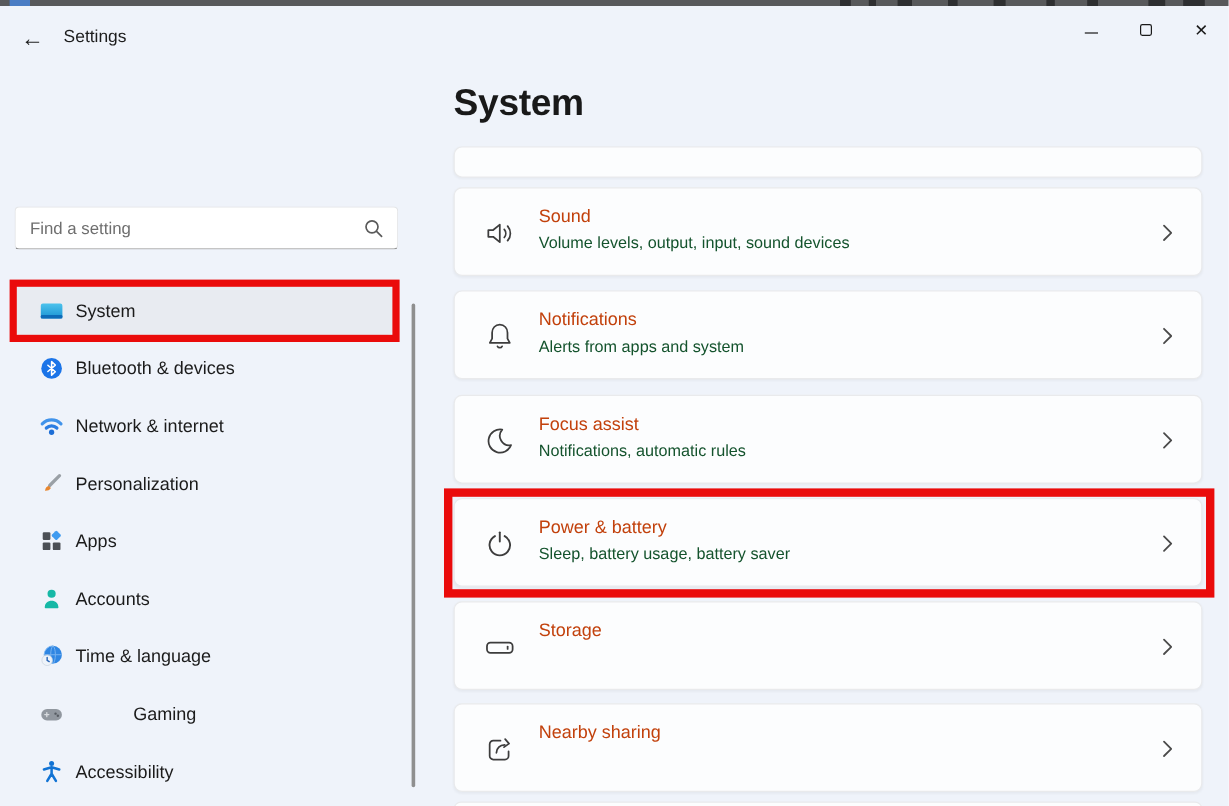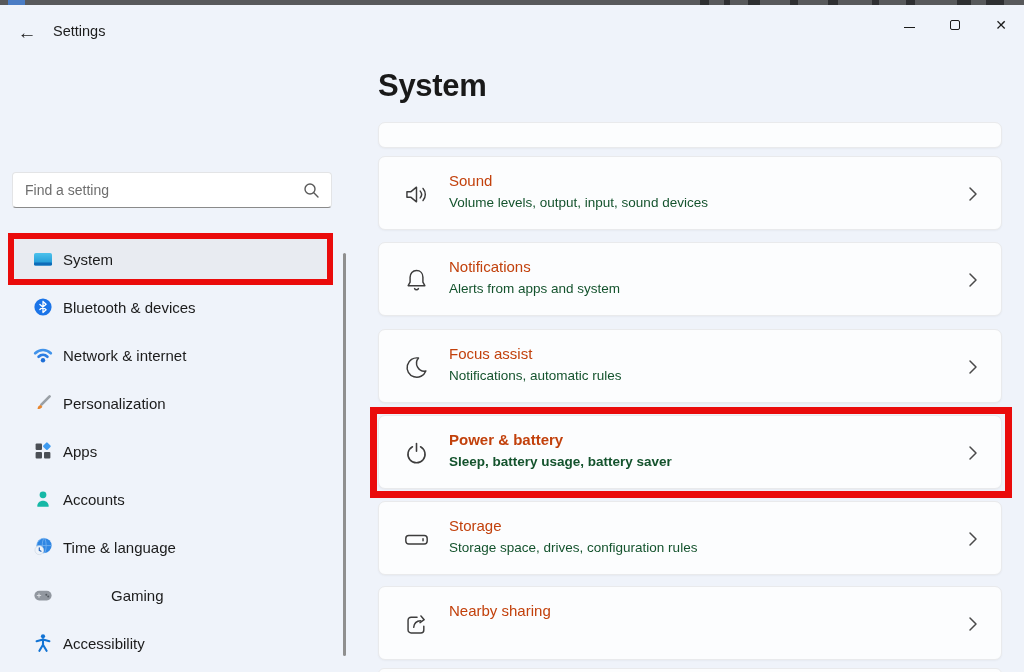--- a/index.html
+++ b/index.html
@@ -243,42 +243,41 @@
           <svg viewBox="0 0 24 24">
             <path d="M13.8 3.6 a8.6 8.6 0 1 0 6.5 11.5 a7 7 0 0 1 -6.5 -11.5 z" fill="none" stroke="currentColor" stroke-width="1.3" stroke-linejoin="round"></path>
           </svg>
         </span>
         <div class="card-title">Focus assist</div>
         <div class="card-sub">Notifications, automatic rules</div>
         <span class="card-chevron"><svg viewBox="0 0 12 20">
             <path d="M3 4 L9 10 L3 16" fill="none" stroke="currentColor" stroke-width="1.5" stroke-linecap="round" stroke-linejoin="round"></path>
           </svg></span>
       </div>
-      <div class="card" style="top: 415px; font-weight: bold;">
+      <div class="card" style="top: 415px;">
         <span class="card-icon">
           <svg viewBox="0 0 24 24">
             <path d="M8.4 6 a7.6 7.6 0 1 0 7.2 0" fill="none" stroke="currentColor" stroke-width="1.4" stroke-linecap="round"></path>
             <path d="M12 3.2 V10" stroke="currentColor" stroke-width="1.4" stroke-linecap="round"></path>
           </svg>
         </span>
         <div class="card-title">Power &amp; battery</div>
         <div class="card-sub">Sleep, battery usage, battery saver</div>
         <span class="card-chevron"><svg viewBox="0 0 12 20">
             <path d="M3 4 L9 10 L3 16" fill="none" stroke="currentColor" stroke-width="1.5" stroke-linecap="round" stroke-linejoin="round"></path>
           </svg></span>
       </div>
       <div class="card" style="top: 501px;">
         <span class="card-icon">
           <svg viewBox="0 0 24 24">
             <rect x="2.5" y="8.5" width="19" height="7.5" rx="2.6" fill="none" stroke="currentColor" stroke-width="1.3"></rect>
             <path d="M17.8 11.4 v1.7" stroke="currentColor" stroke-width="1.3" stroke-linecap="round"></path>
           </svg>
         </span>
         <div class="card-title">Storage</div>
-        <div class="card-sub">Storage space, drives, configuration rules</div>
         <span class="card-chevron"><svg viewBox="0 0 12 20">
             <path d="M3 4 L9 10 L3 16" fill="none" stroke="currentColor" stroke-width="1.5" stroke-linecap="round" stroke-linejoin="round"></path>
           </svg></span>
       </div>
       <div class="card" style="top: 586px; text-align: center;">
         <span class="card-icon">
           <svg viewBox="0 0 24 24">
             <path d="M12.5 5.5 H7.2 A2.7 2.7 0 0 0 4.5 8.2 V16.8 A2.7 2.7 0 0 0 7.2 19.5 H15.8 A2.7 2.7 0 0 0 18.5 16.8 V13.5" fill="none" stroke="currentColor" stroke-width="1.3" stroke-linecap="round"></path>
             <path d="M9.5 14.5 c.3-3.4 2.6-5.6 6.2-5.8" fill="none" stroke="currentColor" stroke-width="1.3" stroke-linecap="round"></path>
             <path d="M13.2 5.8 L16.5 8.7 L13.2 11.8" fill="none" stroke="currentColor" stroke-width="1.3" stroke-linecap="round" stroke-linejoin="round" transform="translate(2.3 -1.2) rotate(8 15 9)"></path>

